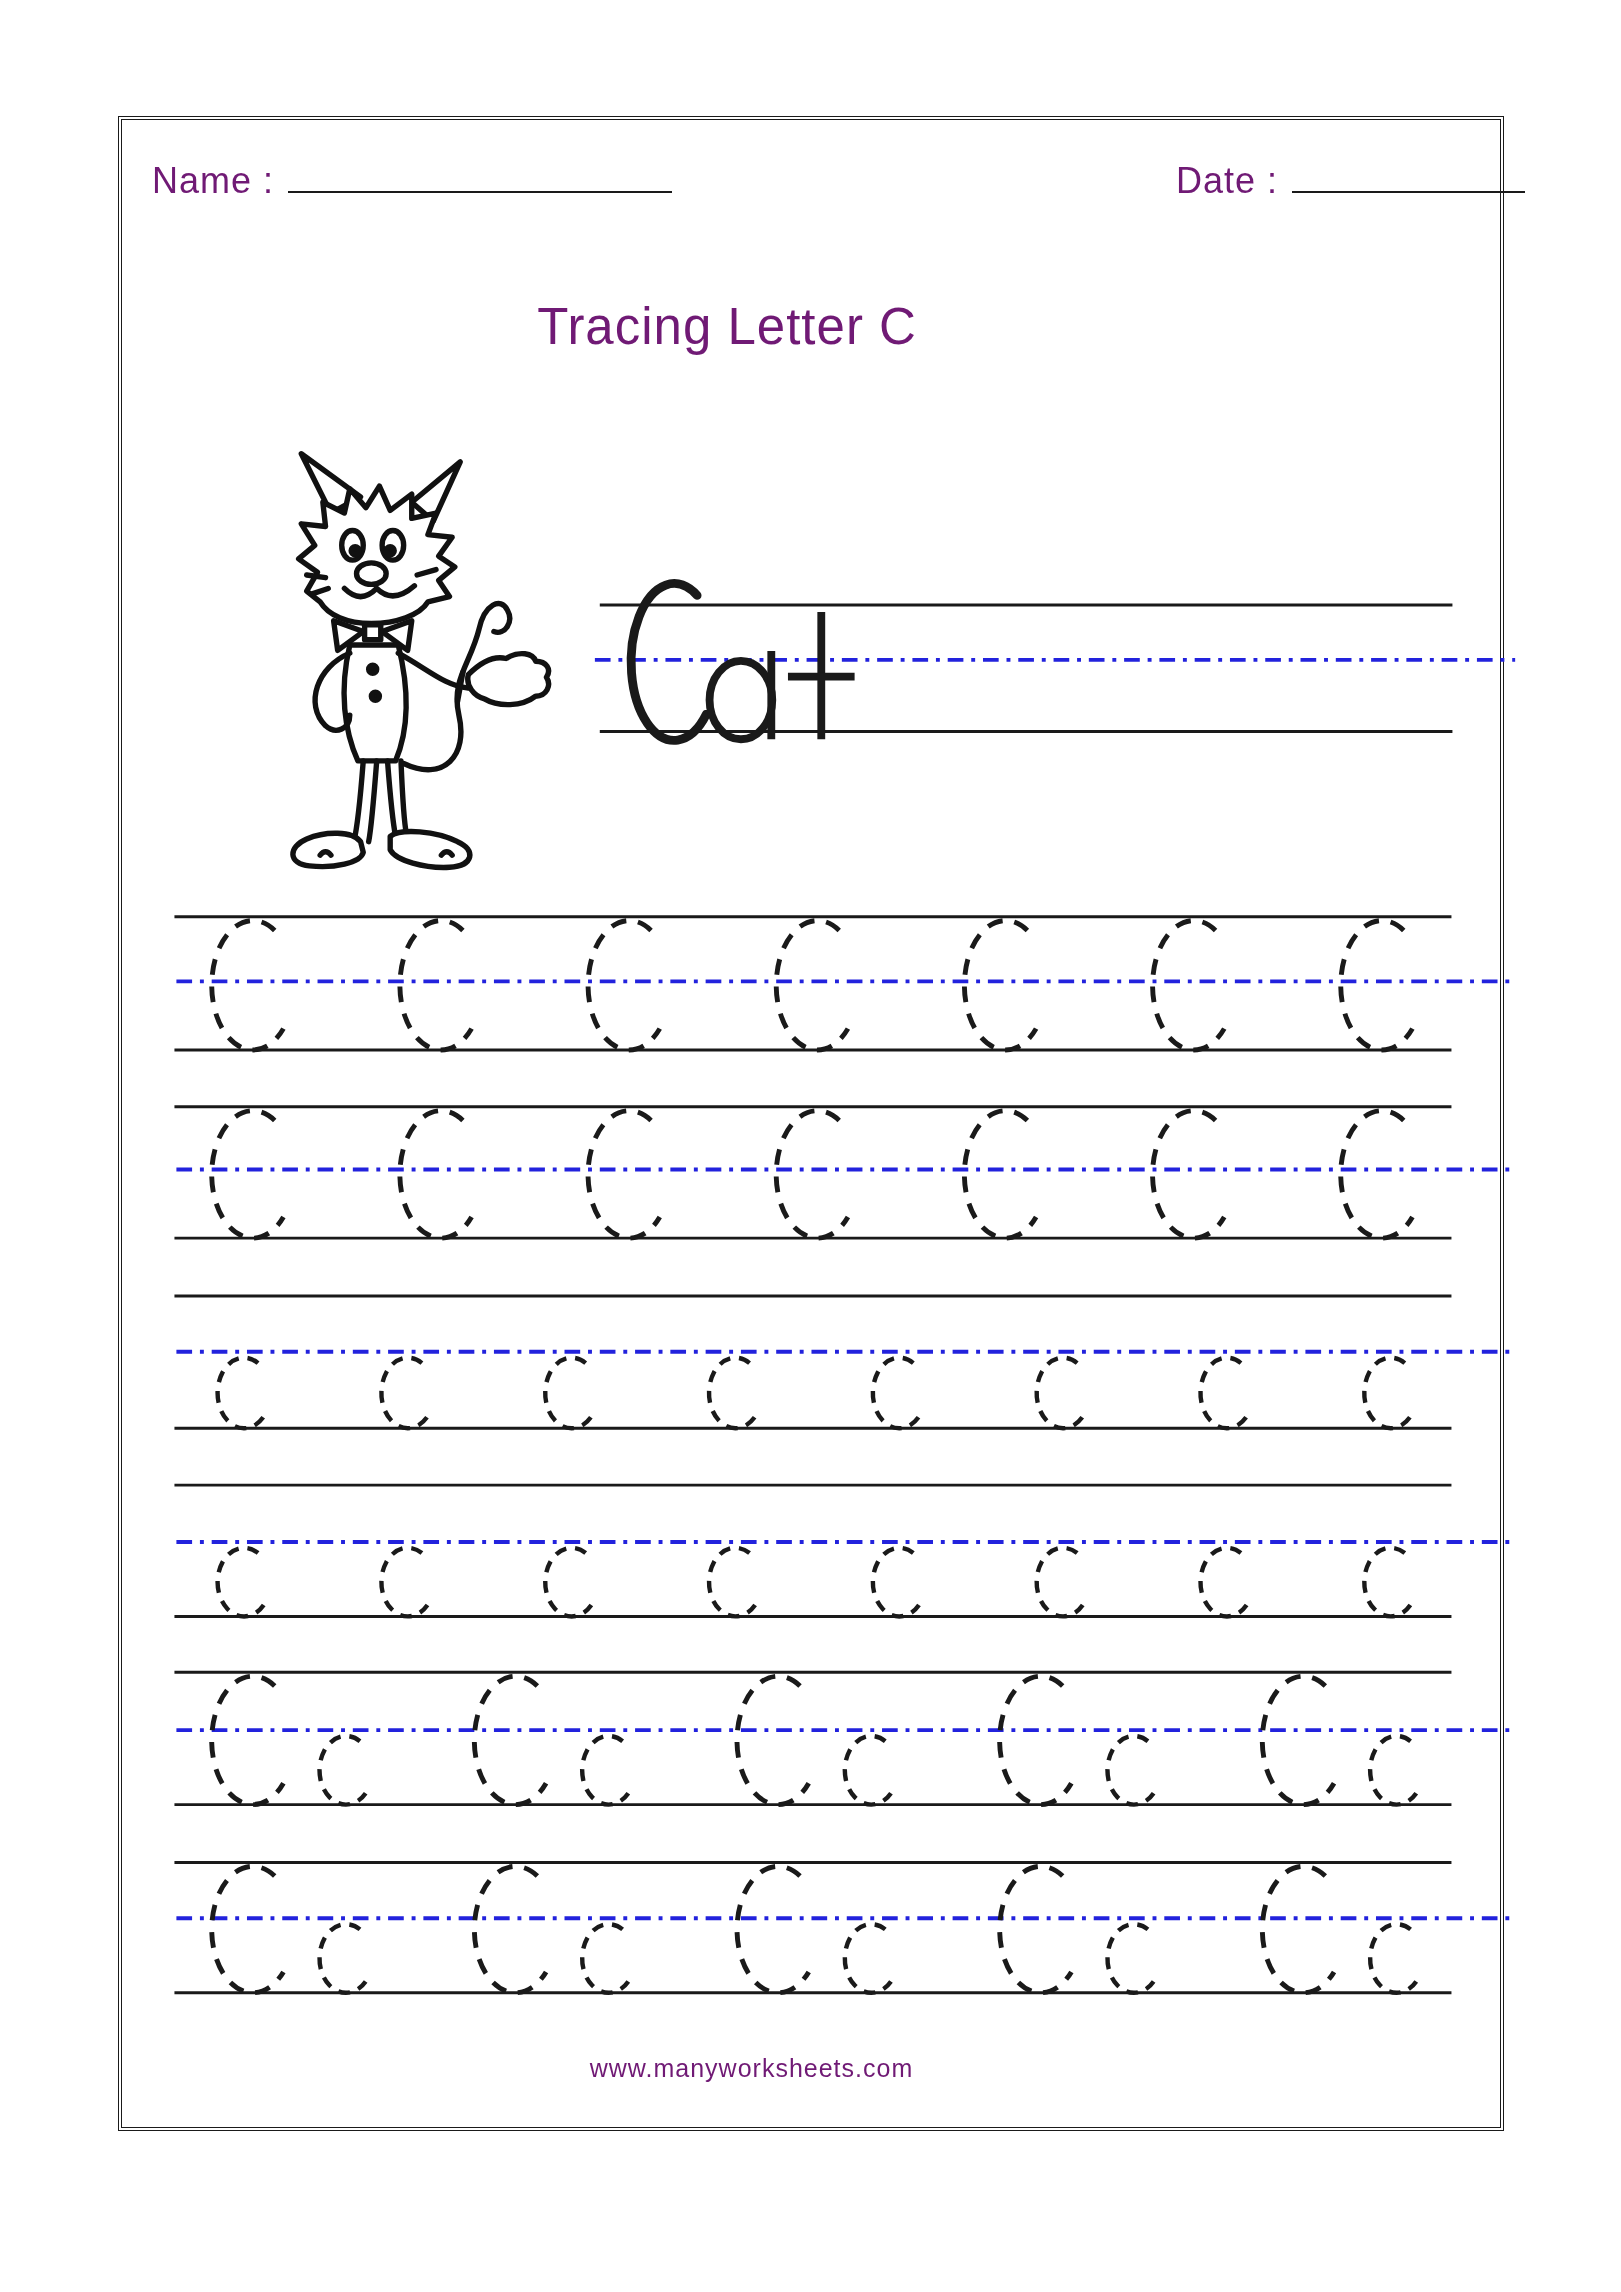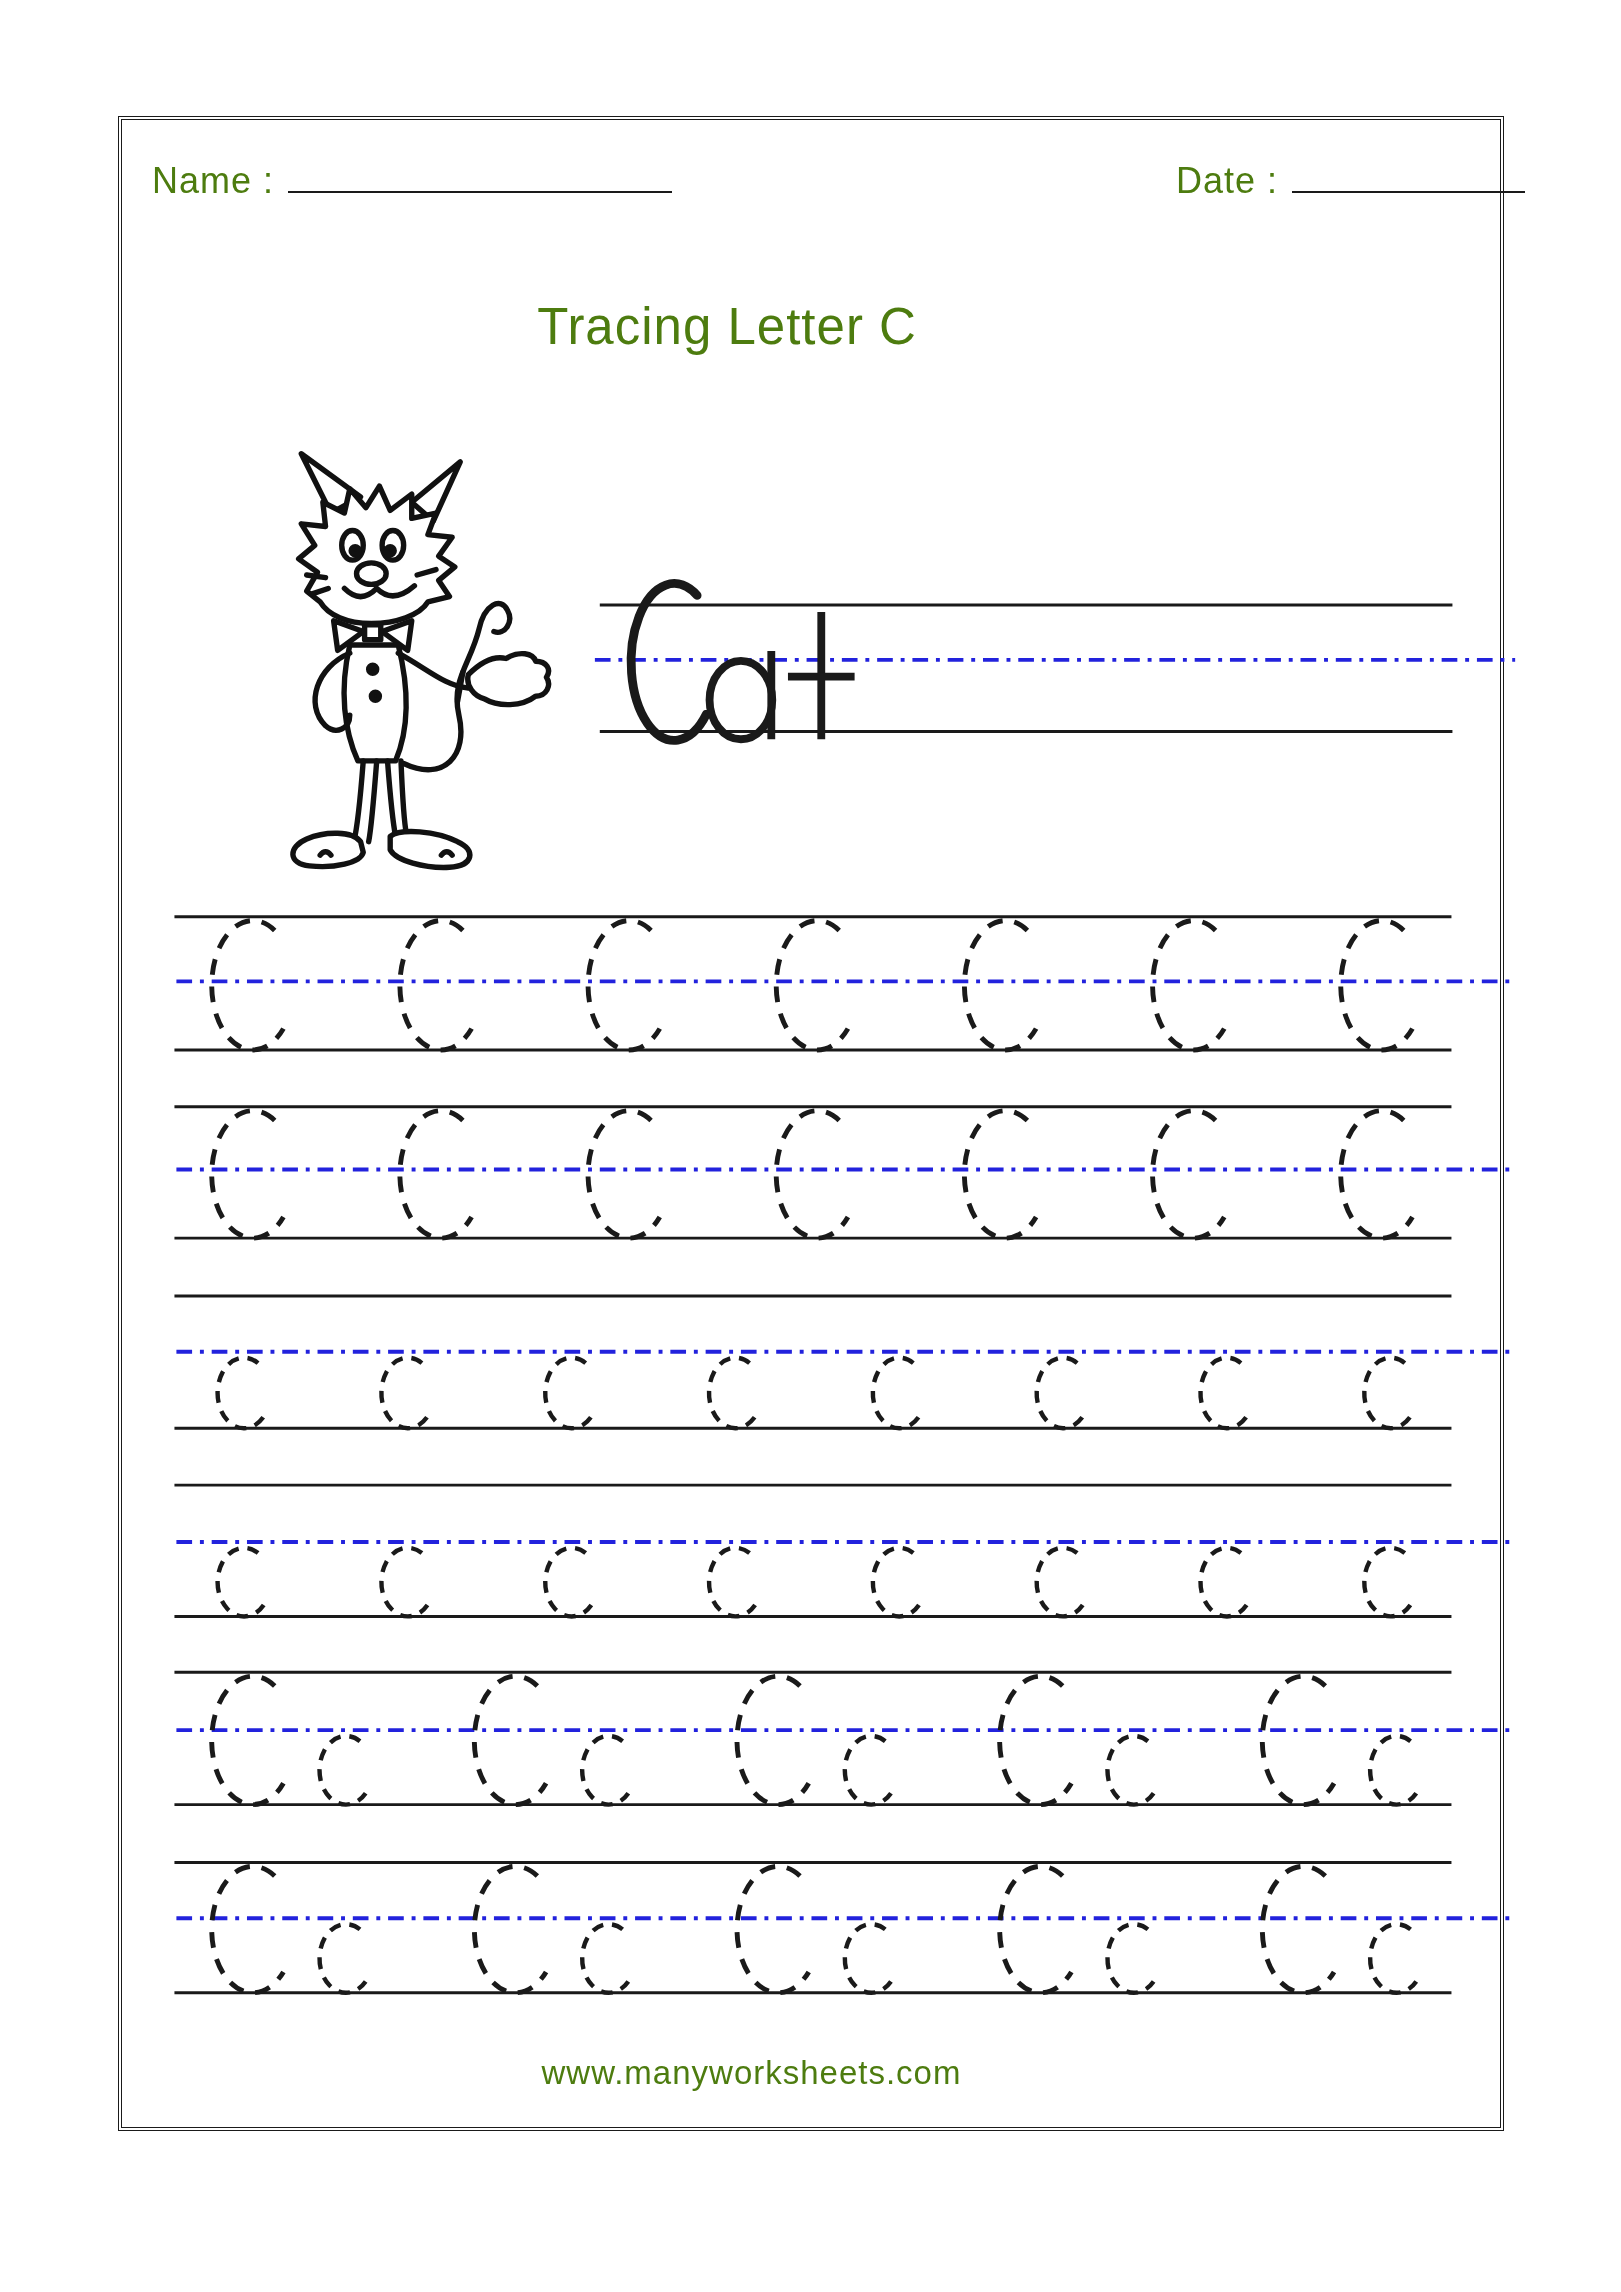--- a/index.html
+++ b/index.html
@@ -1,21 +1,21 @@
 <!DOCTYPE html>
 <html><head>
 <meta charset="utf-8">
 <style>
   html,body{margin:0;padding:0;background:#ffffff;}
   .sheet{
     position:relative;
     width:1621px;height:2293px;
     background:#ffffff;
     font-family:"Liberation Sans", sans-serif;
-    color:#4d7c0f;
+    color:#701a75;
     overflow:hidden;
   }
   .frame{
     position:absolute;
     left:118px;top:116px;width:1386px;height:2015px;
     border:4.9px double #1a1a1a;
     box-sizing:border-box;
   }
   .field{
     position:absolute;
@@ -60,21 +60,21 @@
   }
   .overlay{
     position:absolute;left:0;top:0;
     width:1621px;height:2293px;
     pointer-events:none;
   }
   .footer{
     position:absolute;
     left:0;right:118px;top:2054px;
     text-align:center;
-    font-size:33px;
+    font-size:25px;
     letter-spacing:1px;
   }
 </style>
 </head>
 <body>
 
 <div class="sheet">
 
   <div class="frame"></div>
 

